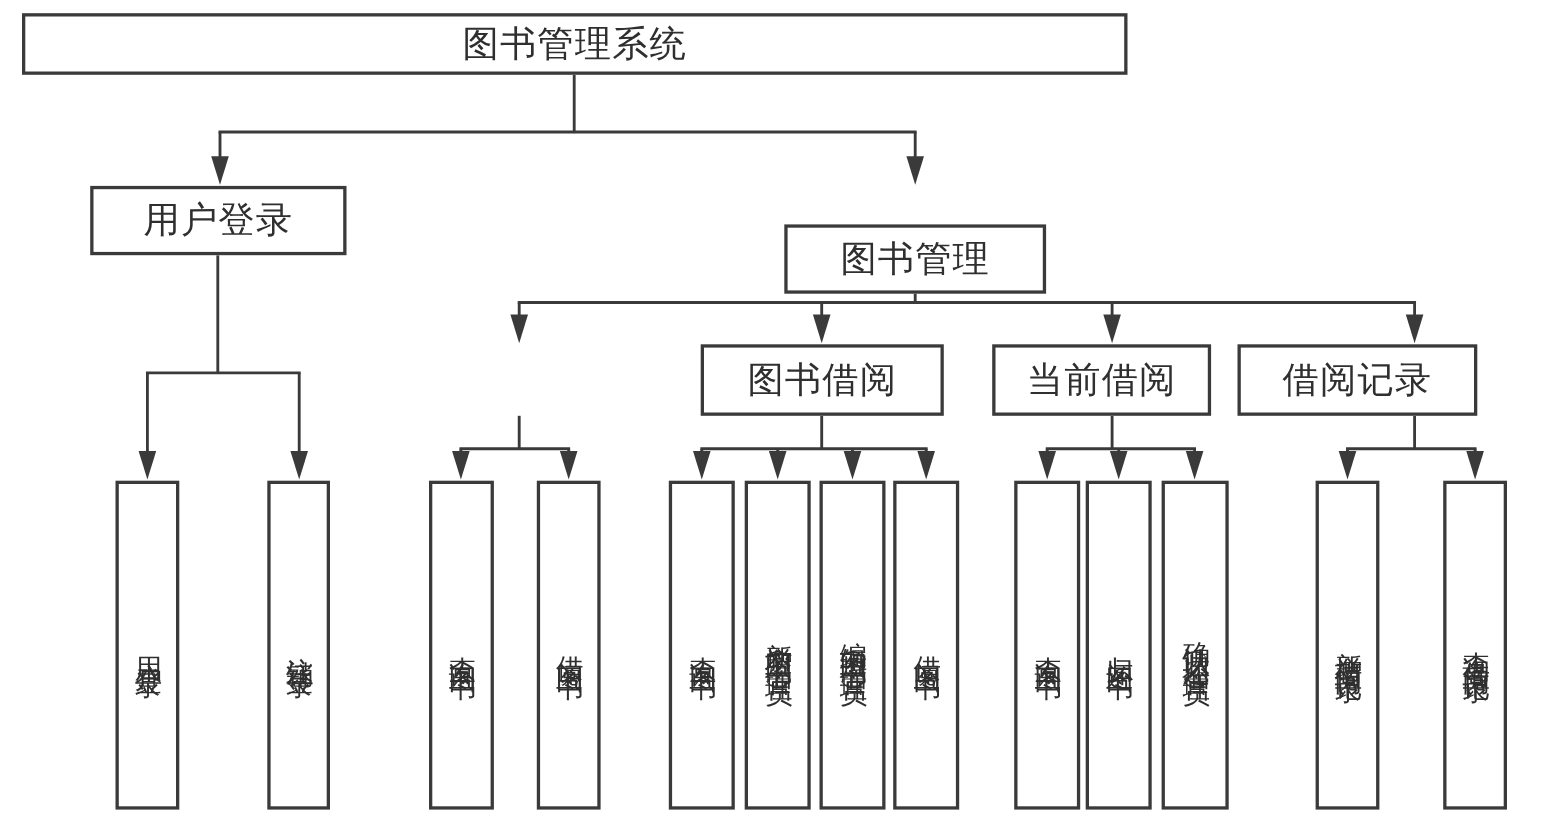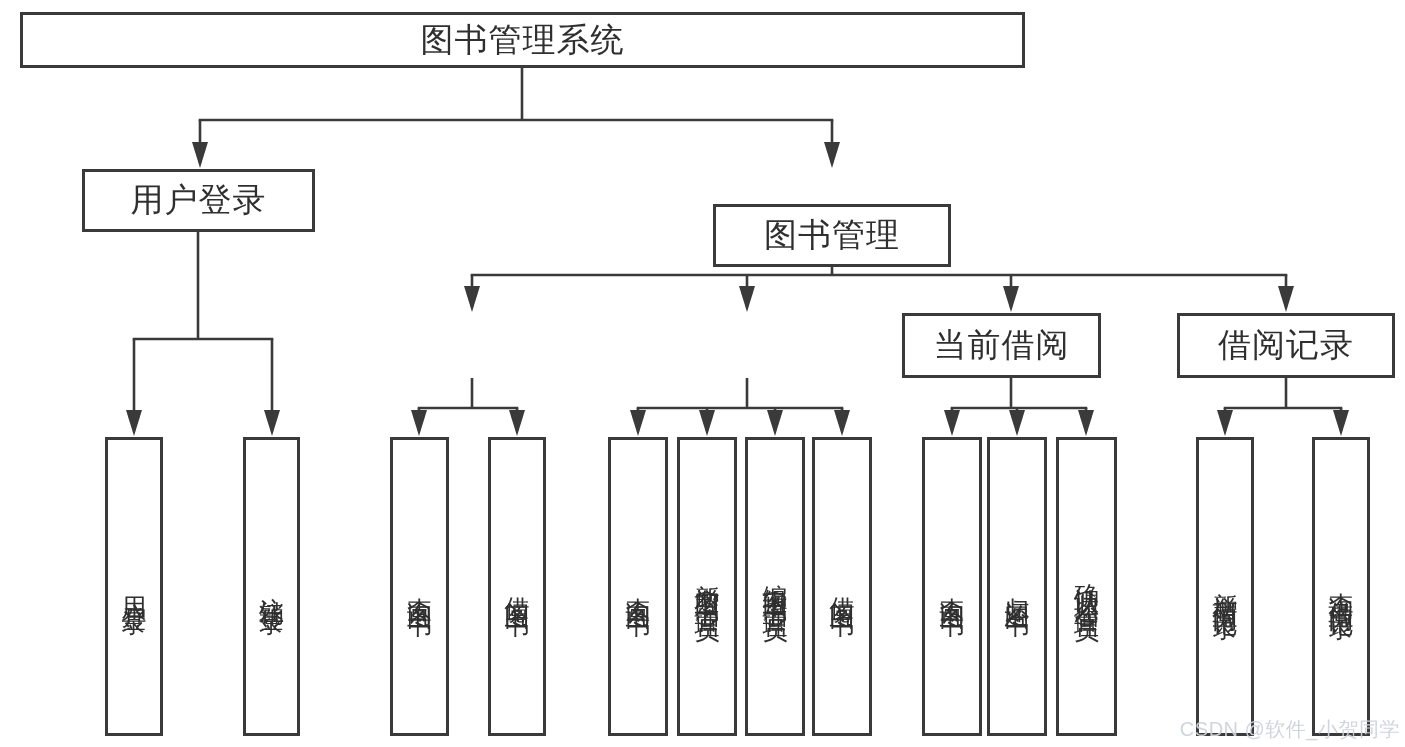--- a/index.html
+++ b/index.html
@@ -100,24 +100,27 @@
     <span>图书管理系统</span>
   </div>
 
   <div class="node hbox" style="left:82px;top:169px;width:233px;height:63px;">
     <span>用户登录</span>
   </div>
   <div class="node hbox" style="left:713px;top:169px;width:238px;height:63px;margin-top:35px;">
     <span>图书管理</span>
   </div>
 
+  <div class="node hbox" style="left:637px;top:313px;width:221px;height:65px;">
+    <span>图书借阅</span>
+  </div>
   <div class="node hbox" style="left:902px;top:313px;width:199px;height:65px;">
     <span>当前借阅</span>
   </div>
-  <div class="node hbox" style="left:1177px;top:313px;width:218px;height:65px;text-align:center;">
+  <div class="node hbox" style="left:1125px;top:313px;width:218px;height:65px;text-align:center;">
     <span>借阅记录</span>
   </div>
 
   <div class="node vbox" style="left:105px;top:437px;width:58px;height:299px;">
     <span>用户登录</span>
   </div>
   <div class="node vbox" style="left:243px;top:437px;width:57px;height:299px;">
     <span>注销登录</span>
   </div>
 
@@ -151,14 +154,13 @@
     <span>确认归还（管理员）</span>
   </div>
 
   <div class="node vbox" style="left:1196px;top:437px;width:58px;height:299px;">
     <span>新增借阅记录</span>
   </div>
   <div class="node vbox" style="left:1312px;top:437px;width:58px;height:299px;">
     <span>查询借阅记录</span>
   </div>
 
-  <div id="watermark">CSDN @软件_小贺同学</div>
 </div>
 
 </body></html>

